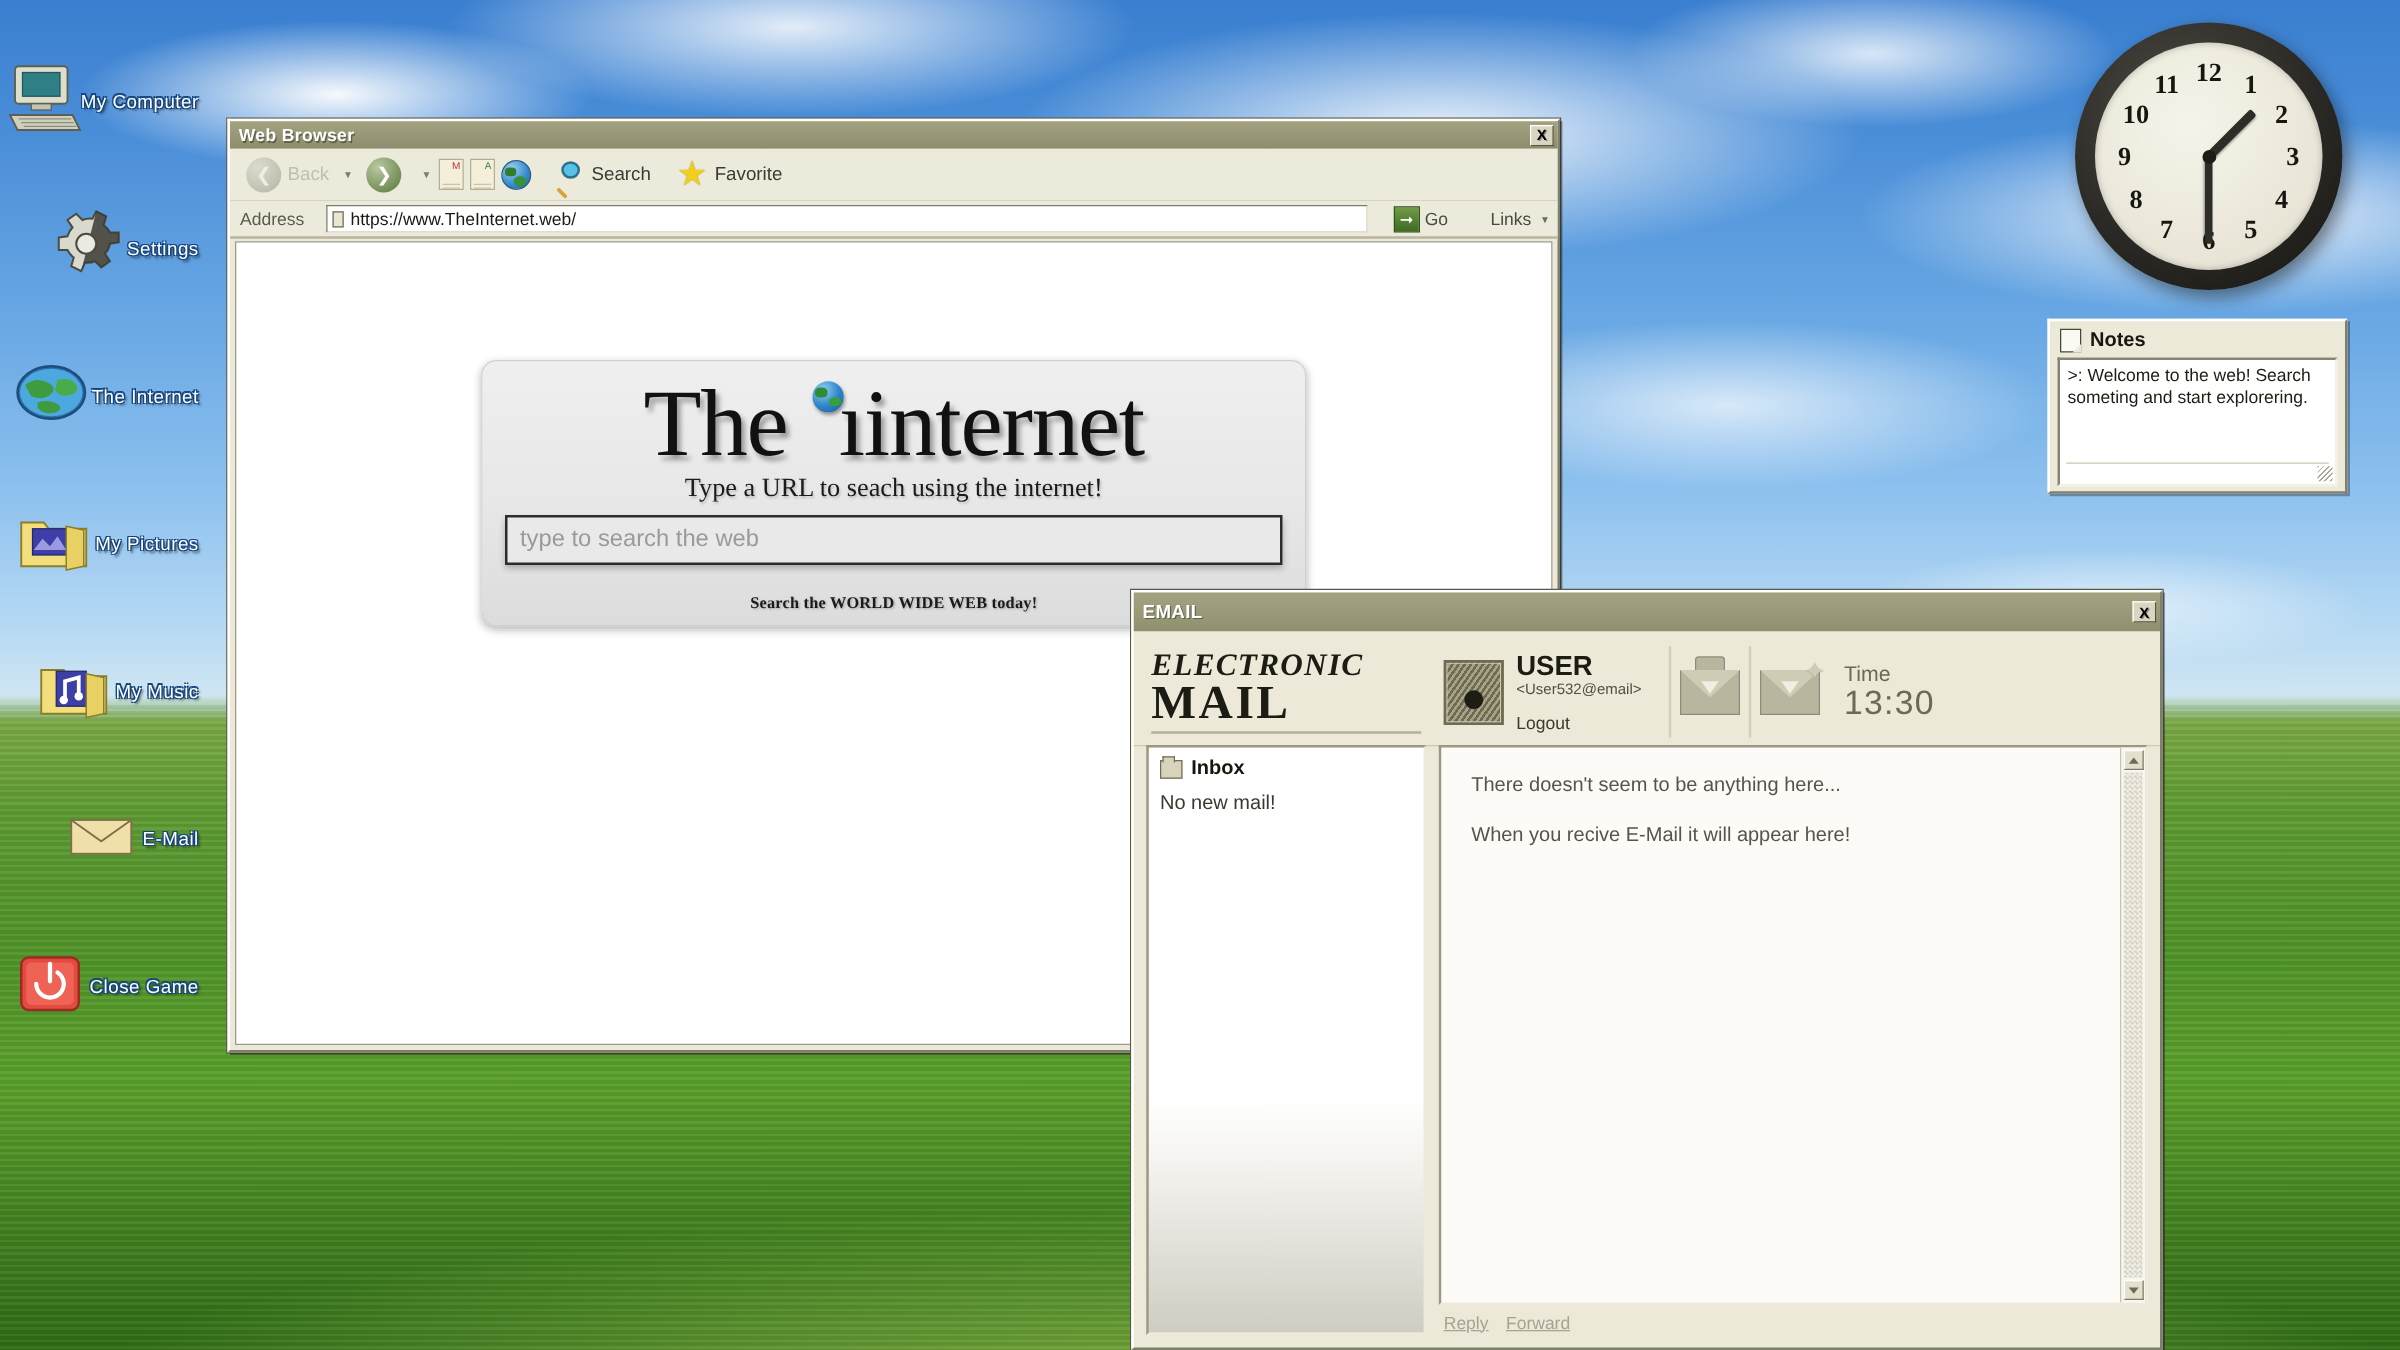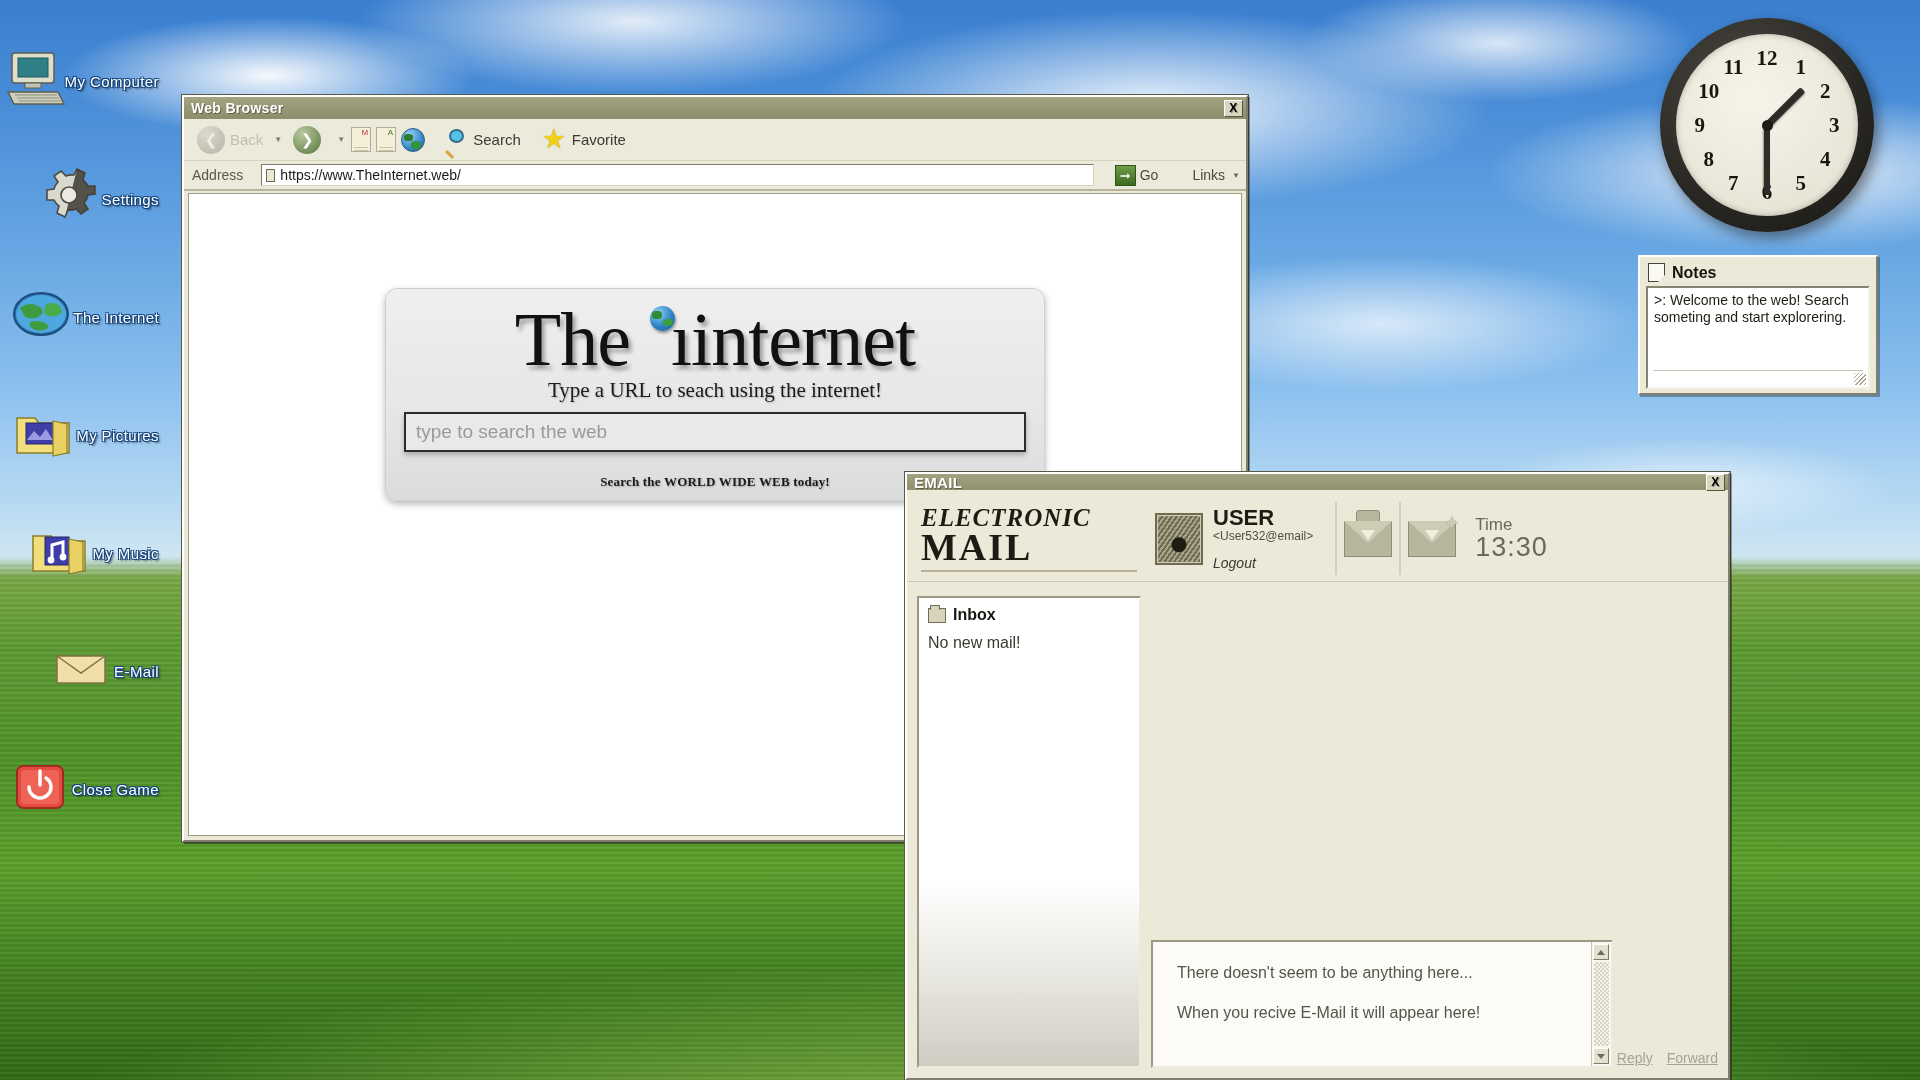--- a/index.html
+++ b/index.html
@@ -227,21 +227,21 @@
   .search-input span { font-size: 19px; color: #9a9a9a; }
   .card-foot {
     font-family: "Liberation Serif", serif;
     font-weight: bold; font-size: 13px; color: #1a1a1a;
     margin-top: 22px; letter-spacing: .2px;
     text-shadow: 1px 1px 2px rgba(0,0,0,.25);
   }
 
   
   #emailwin { left: 905px; top: 472px; width: 825px; height: 608px; }
-  #emailwin .win-title { height: 16px; font-size: 15px; }
+  #emailwin .win-title { height: 31px; font-size: 15px; }
 
   .em-header {
     height: 92px; display: flex; align-items: stretch;
     padding: 6px 0 0 0;
     border-bottom: 1px solid #cdc9b2;
   }
   .em-logo {
     width: 230px; padding-left: 14px;
     display: flex; flex-direction: column; justify-content: center;
   }
@@ -260,21 +260,21 @@
     width: 48px; height: 52px;
     background:
       radial-gradient(circle at 50% 62%, #1d1d14 0 7px, rgba(29,29,20,0) 8px),
       repeating-linear-gradient(125deg, #6f6b52 0 2px, #a8a48a 2px 4px),
       #8d8a70;
     border: 2px solid #6e6b52;
     box-shadow: inset 0 0 0 1px #cfccb6;
   }
   .em-user .uname { font-size: 22px; font-weight: bold; color: #1c1c14; line-height: 1.05; }
   .em-user .uaddr { font-size: 12px; color: #4f4f42; }
-  .em-user .ulogout { font-size: 14px; font-style: italic; color: #3a3a30; cursor: pointer; margin-top: 12px; }
+  .em-user .ulogout { font-size: 14px; color: #3a3a30; cursor: pointer; margin-top: 12px; }
 
   .em-div { width: 2px; background: #d3cfb8; margin: 6px 0 6px 22px; }
   .em-iconbtn { width: 62px; display: flex; align-items: center; justify-content: center; cursor: pointer; }
 
   .env { width: 48px; height: 36px; position: relative; }
   .env .body { position: absolute; inset: 0; background: #b9b6a0; border: 1px solid #8e8b77; }
   .env .flap {
     position: absolute; left: 0; right: 0; top: 0; height: 0;
     border-left: 24px solid transparent; border-right: 24px solid transparent;
     border-top: 22px solid #cfccb6;
@@ -295,21 +295,21 @@
     border: 2px solid #9c9883; border-right-color: #eceadb; border-bottom-color: #eceadb;
     padding: 8px 9px;
   }
   .inbox-head { display: flex; align-items: center; gap: 7px; }
   .folder-ic { width: 18px; height: 15px; background: #d8d4bb; border: 1px solid #6f6c58; position: relative; }
   .folder-ic::before { content:""; position:absolute; left:1px; top:-4px; width:8px; height:4px; background:#d8d4bb; border:1px solid #6f6c58; border-bottom:none; }
   .inbox-head .ttl { font-size: 16px; font-weight: bold; color: #16160f; }
   .inbox-empty { font-size: 16px; color: #3a3a30; margin-top: 10px; }
 
   .em-readpane {
-    flex: 1; display: flex; flex-direction: row; align-items: flex-end;
+    flex: 1; display: flex; flex-direction: column;
   }
   .readpane-inner {
     flex: 1; background: #fcfbf7;
     border: 2px solid #9c9883; border-right-color: #eceadb; border-bottom-color: #eceadb;
     display: flex;
     position: relative;
   }
   .rp-text { flex: 1; padding: 22px 24px; }
   .rp-text p { margin: 0 0 22px 0; font-size: 16px; color: #55554a; }
   .scrollbar {

